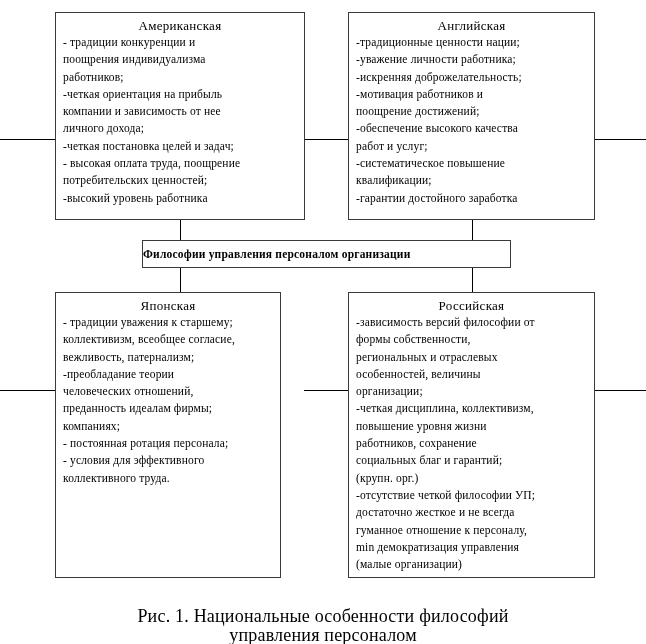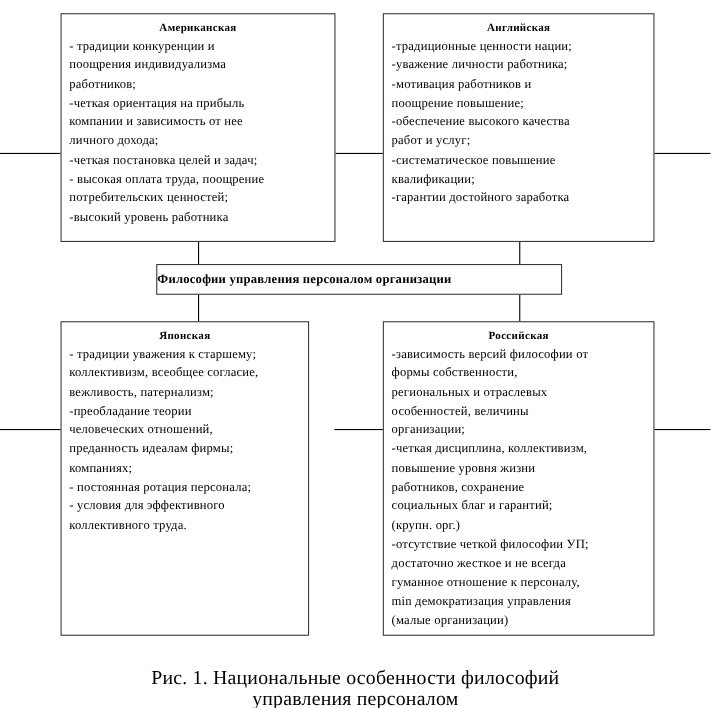--- a/index.html
+++ b/index.html
@@ -26,22 +26,22 @@
     border: 1px solid #3a3a3a;
     box-sizing: border-box;
     background: #ffffff;
     z-index: 3;
   }
   .box-inner {
     padding: 5px 7px 4px 7px;
   }
   .box-title {
     text-align: center;
-    font-weight: bold;
-    font-size: 10px;
+    font-weight: normal;
+    font-size: 13px;
     line-height: 15px;
     letter-spacing: 0.3px;
     margin-bottom: 1px;
     white-space: nowrap;
   }
   .box-lines {
     font-size: 11.5px;
     line-height: 17.3px;
     letter-spacing: 0.15px;
   }
@@ -140,22 +140,23 @@
         </div>
     </div>
   </div>
 
   <div class="box" id="box-english">
     <div class="box-inner">
       <div class="box-title">Английская</div>
       <div class="box-lines">
           <div>-традиционные ценности нации;</div>
           <div>-уважение личности работника;</div>
+          <div>-искренняя доброжелательность;</div>
           <div>-мотивация работников и</div>
-          <div>поощрение повышение;</div>
+          <div>поощрение достижений;</div>
           <div>-обеспечение высокого качества</div>
           <div>работ и услуг;</div>
           <div>-систематическое повышение</div>
           <div>квалификации;</div>
           <div>-гарантии достойного заработка</div>
         </div>
     </div>
   </div>
 
   <div class="box" id="box-center">

